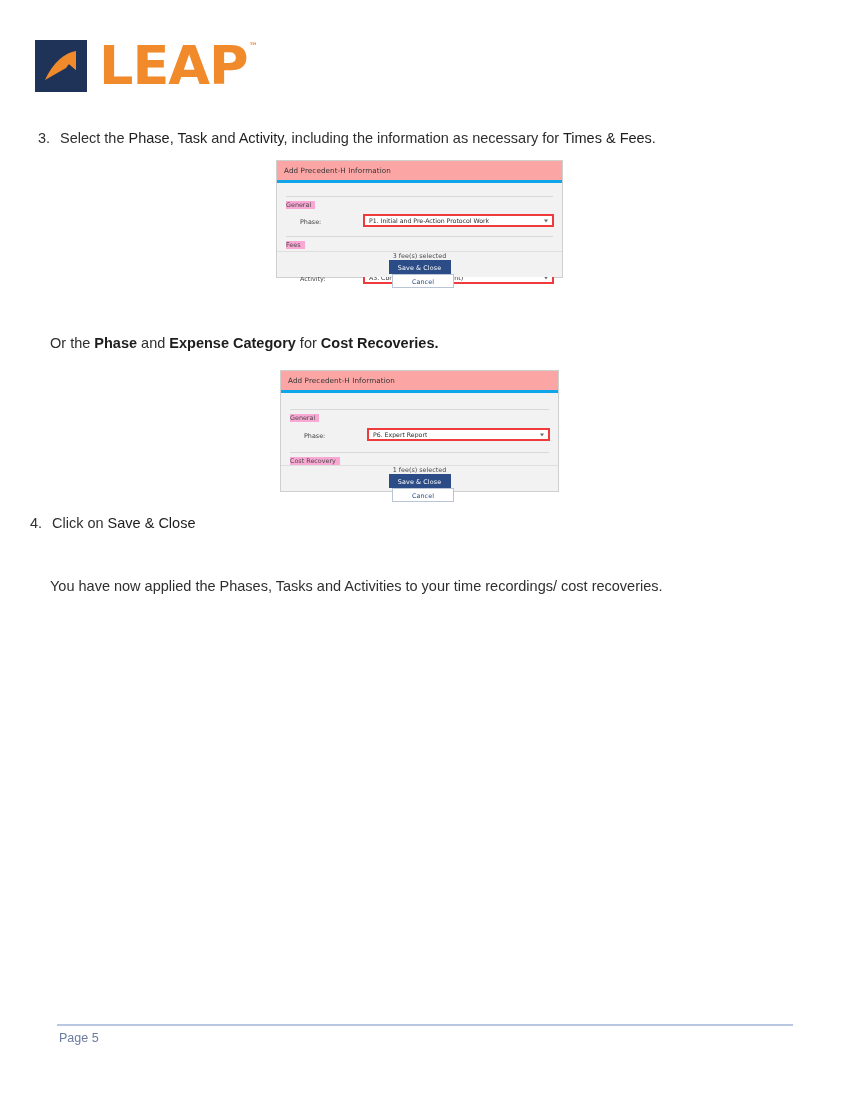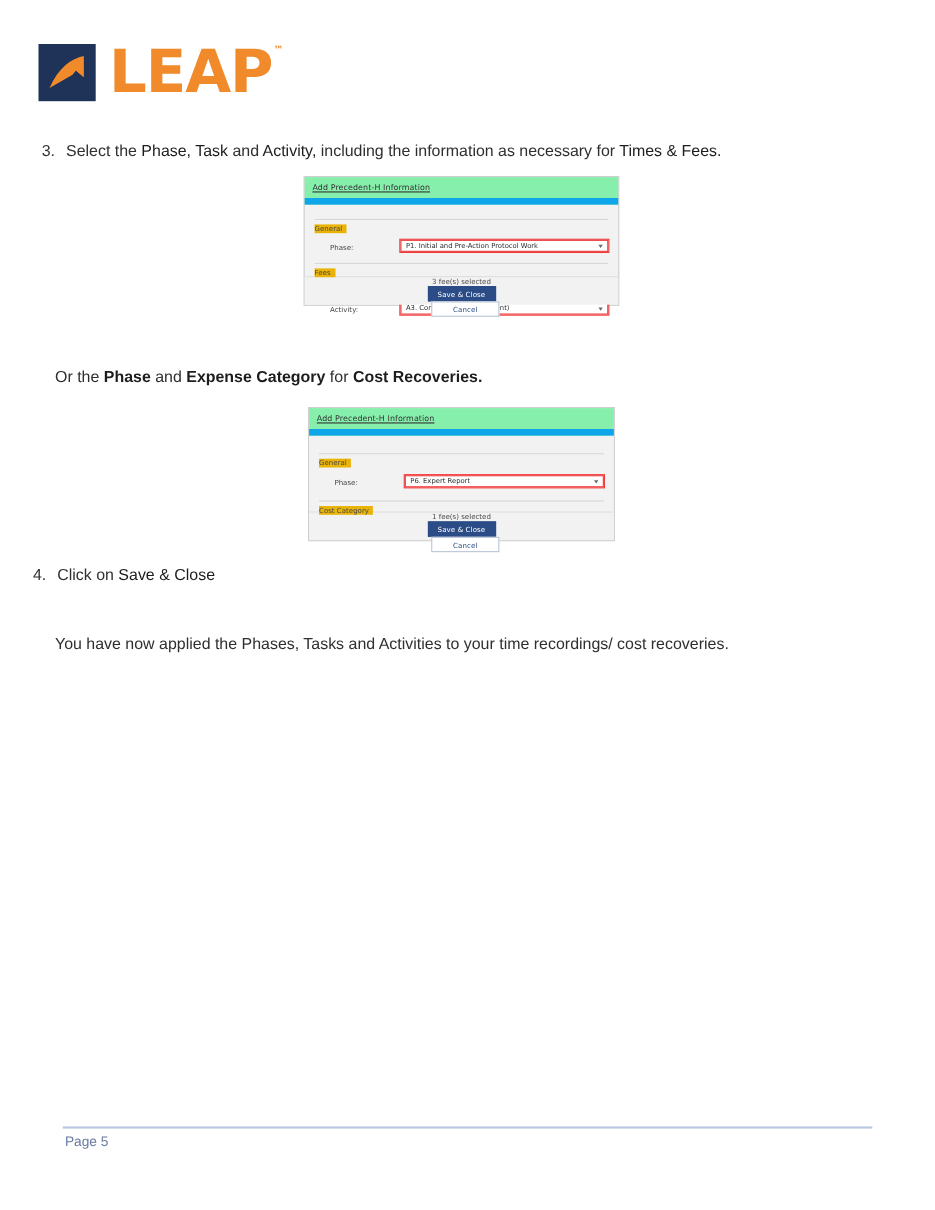--- a/index.html
+++ b/index.html
@@ -84,41 +84,40 @@
   .dialog {
     position: absolute;
     background: #f2f2f2;
     border: 1px solid #cfcfcf;
     box-sizing: border-box;
     font-family: "DejaVu Sans", sans-serif;
     color: #3a3a3a;
     box-shadow: 0 0 0 0 rgba(0,0,0,0);
   }
   .dlg-title {
-    background: #86efac;
-    border-bottom: 6px solid #0ea5e9;
+    background: #fca5a5;
+    border-bottom: 3px solid #0ea5e9;
     font-size: 7.2px;
     padding: 5px 0 5px 7px;
     color: #333333;
     letter-spacing: 0.1px;
-    text-decoration: underline;
   }
   .dlg-body {
     padding: 7px 9px 0 9px;
     position: relative;
   }
   .grp {
     position: relative;
     margin-top: 2px;
   }
   .grp-label {
     font-size: 6.4px;
     color: #4a4a4a;
     display: inline-block;
-    background: #eab308;
+    background: #f9a8d4;
     padding-right: 4px;
     position: relative;
     z-index: 2;
   }
   .grp-rule {
     position: absolute;
     left: 0;
     right: 0;
     top: 4px;
     height: 1px;
@@ -310,21 +309,21 @@
         <div class="field-label">Phase:</div>
         <div class="combo hl">
           <span class="combo-val">P6. Expert Report</span>
           <span class="combo-arrow"></span>
         </div>
       </div>
     </div>
 
     <div class="grp" style="margin-top:8px;">
       <div class="grp-rule"></div>
-      <span class="grp-label">Cost Category</span>
+      <span class="grp-label">Cost Recovery</span>
       <div class="field-row" style="margin-top:5px;">
         <div class="field-label">Expense Category:</div>
         <div class="combo hl">
           <span class="combo-val">Experts's Disbursements</span>
           <span class="combo-arrow"></span>
         </div>
       </div>
     </div>
 
   </div>

